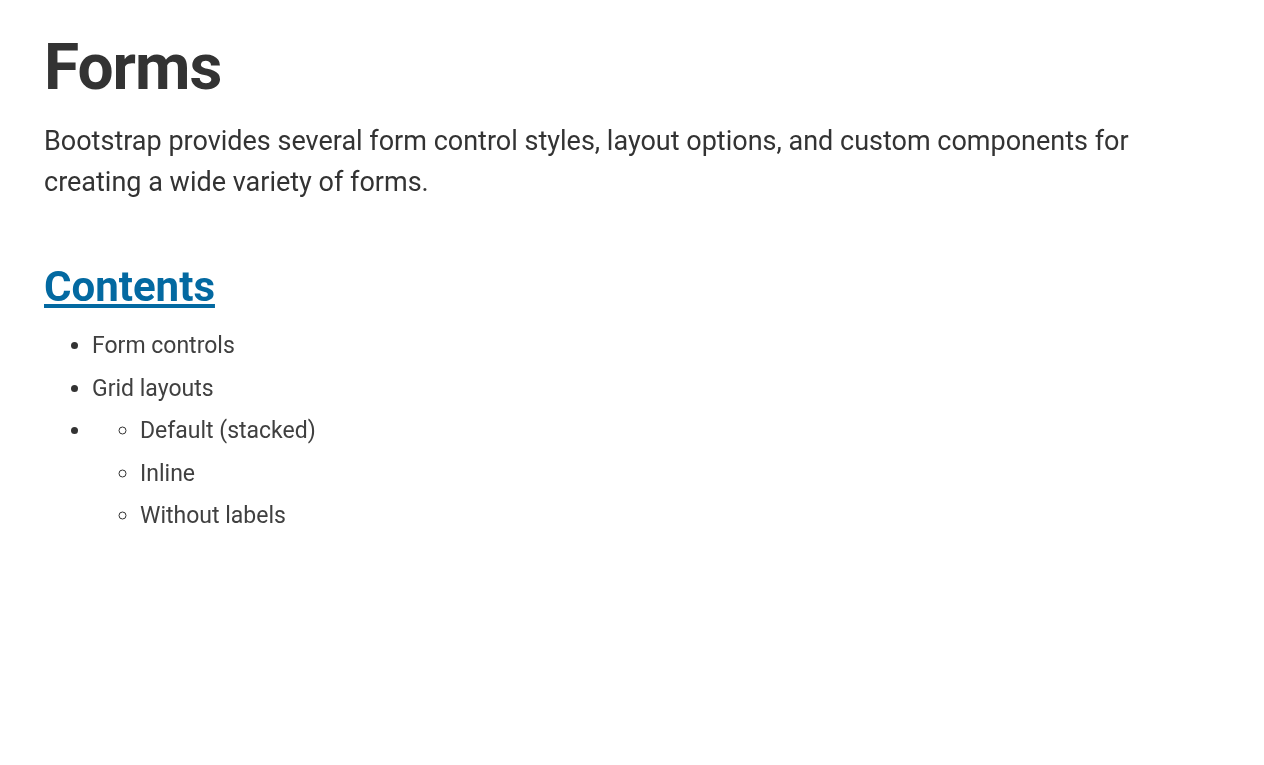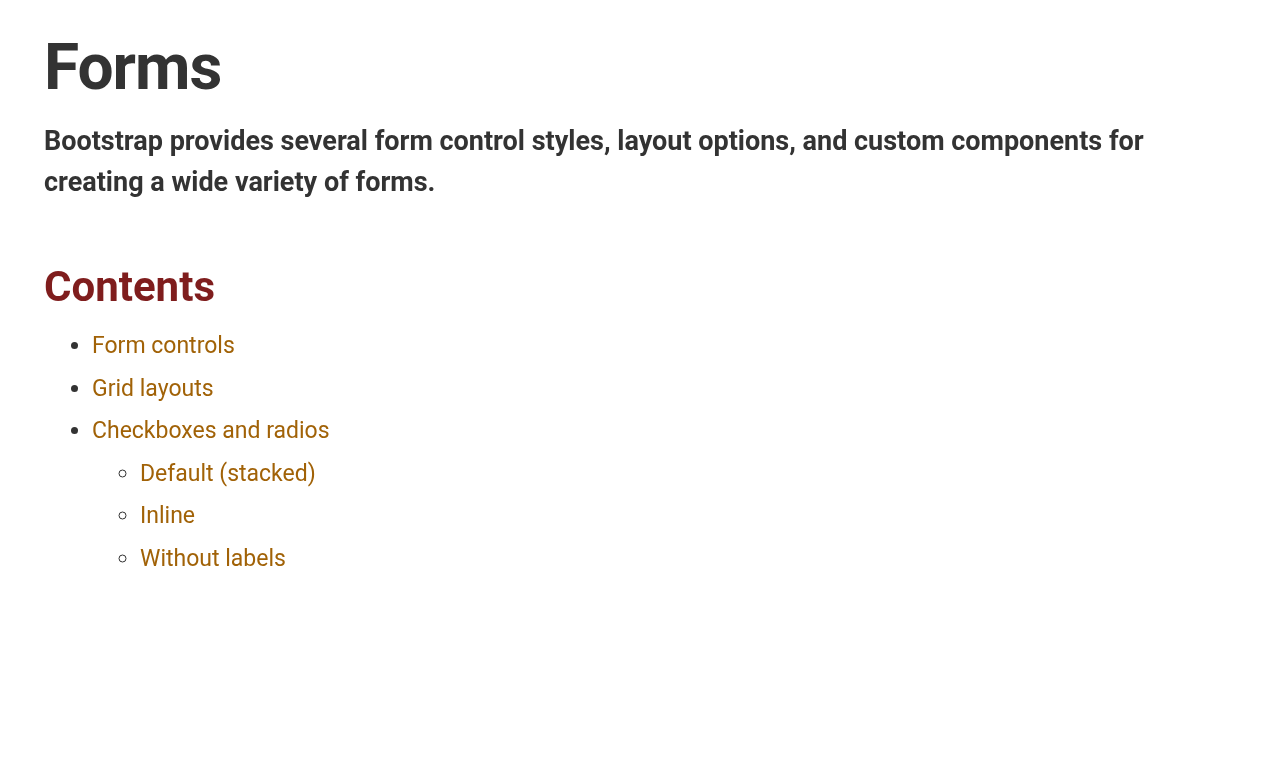--- a/index.html
+++ b/index.html
@@ -15,44 +15,45 @@
     }
     h1.page-title {
       font-size: 64px;
       font-weight: 700;
       color: #333;
       margin-bottom: 16px;
       letter-spacing: -1px;
     }
     p.lead {
       font-size: 27px;
-      font-weight: 700;
+      font-weight: 400;
       color: #333;
       line-height: 1.5;
       margin-bottom: 60px;
       max-width: 1150px;
     }
     h2.contents-title {
       font-size: 42px;
       font-weight: 700;
-      color: #7f1d1d;
+      color: #0369a1;
       margin-bottom: 14px;
+      text-decoration: underline;
     }
     ul.toc {
       list-style: disc;
       padding-left: 48px;
       font-size: 23px;
       line-height: 1.85;
     }
     ul.toc ul {
       list-style: circle;
       padding-left: 48px;
     }
     ul.toc a {
-      color: #a16207;
+      color: #404040;
       text-decoration: none;
     }
     ul.toc li {
       color: #333;
     }
   </style>
 </head>
 <body>
 
 <h1 class="page-title">Forms</h1>
@@ -62,21 +63,20 @@
 <h2 class="contents-title">Contents</h2>
 
 <ul class="toc">
   <li>
     <a href="#">Form controls</a>
   </li>
   <li>
     <a href="#">Grid layouts</a>
   </li>
   <li>
-    <a href="#">Checkboxes and radios</a>
     <ul>
       <li>
         <a href="#">Default (stacked)</a>
       </li>
       <li>
         <a href="#">Inline</a>
       </li>
       <li>
         <a href="#">Without labels</a>
       </li>

